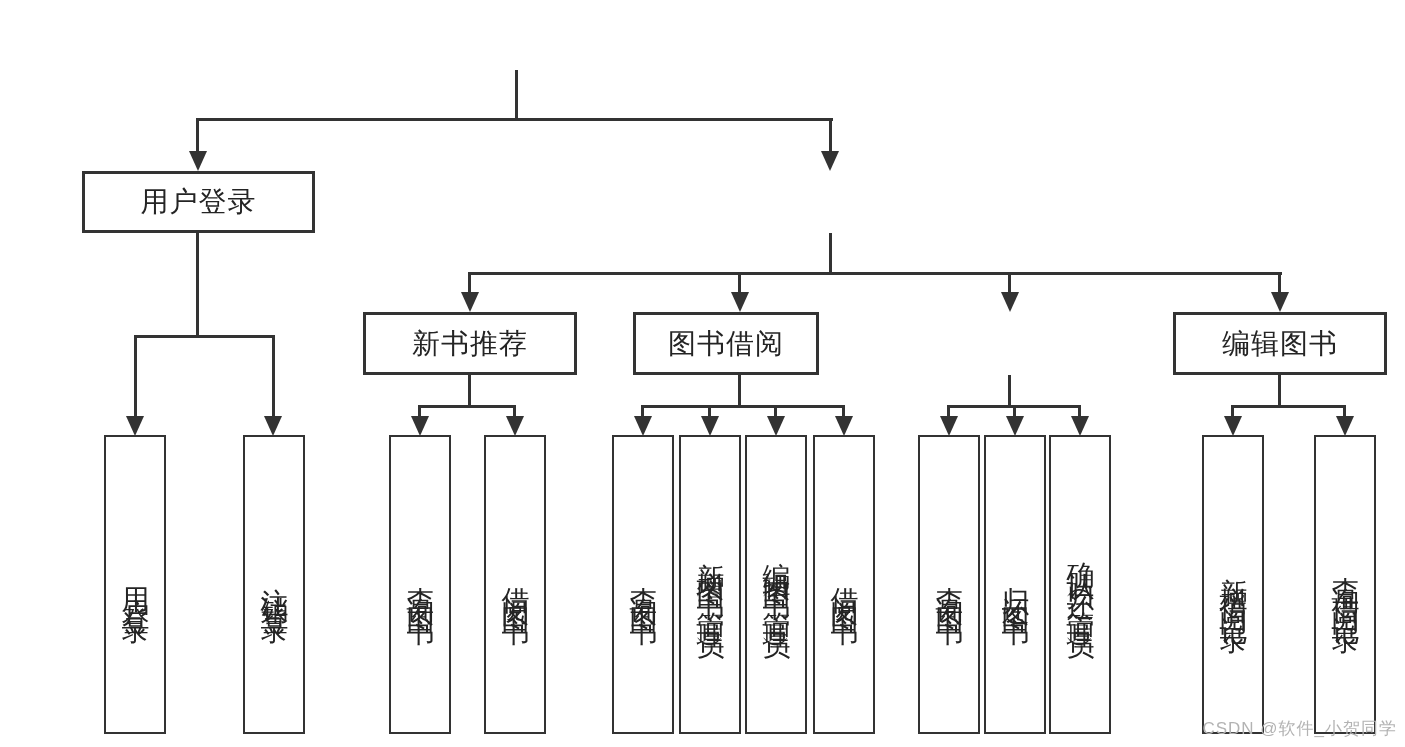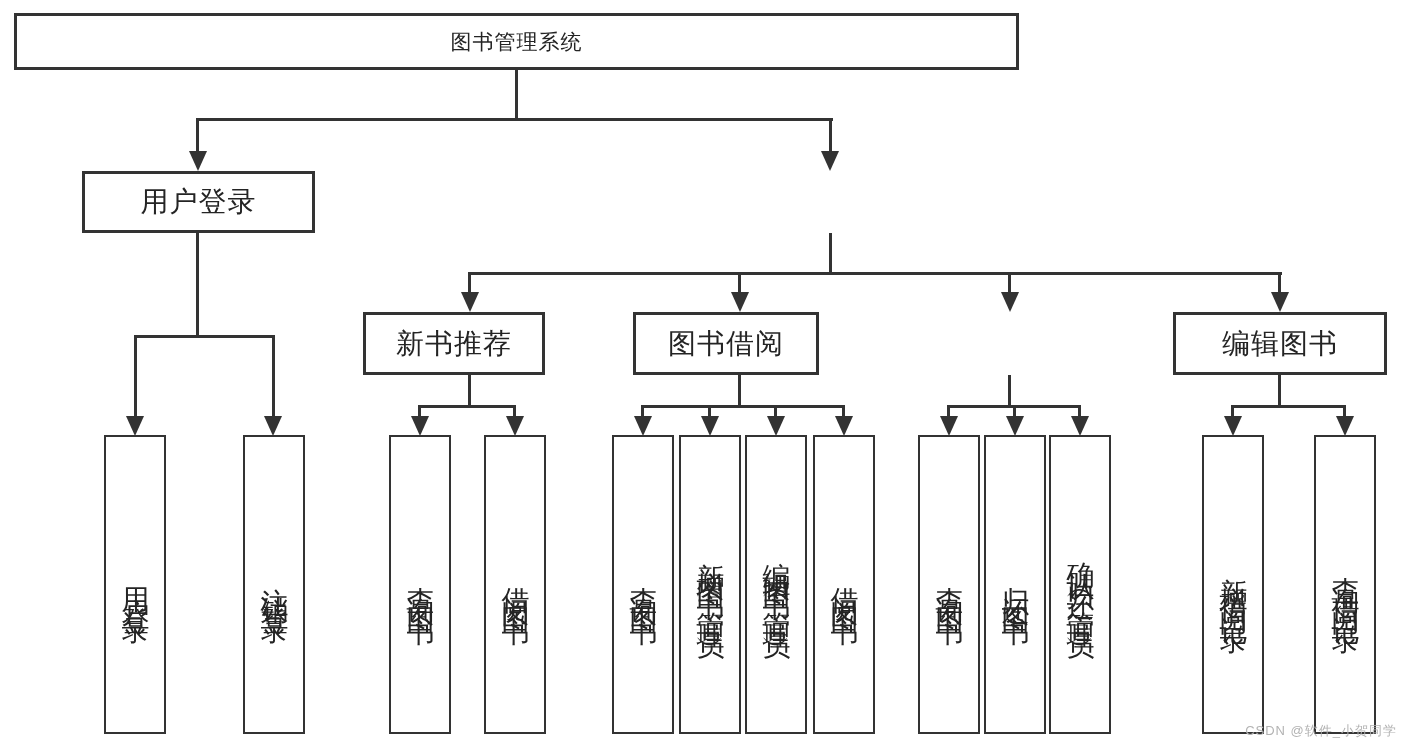--- a/index.html
+++ b/index.html
@@ -48,21 +48,21 @@
     position: absolute;
     width: 0; height: 0;
     border-left: 9px solid transparent;
     border-right: 9px solid transparent;
     border-top: 20px solid #333333;
   }
   .watermark {
     position: absolute;
     right: 8px;
     bottom: 7px;
-    font-size: 13px;
+    font-size: 17px;
     color: #b3b3b3;
     letter-spacing: 1px;
   }
 </style>
 </head>
 <body>
 
 <div class="stage">
 
   <div class="vl" style="left:515px;top:70px;height:48px"></div>
@@ -117,29 +117,26 @@
   <div class="vl" style="left:1078px;top:405px;height:14px"></div>
   <div class="arrow" style="left:1071px;top:416px"></div>
 
   <div class="vl" style="left:1278px;top:375px;height:30px"></div>
   <div class="hl" style="left:1232px;top:405px;width:114px"></div>
   <div class="vl" style="left:1231px;top:405px;height:14px"></div>
   <div class="arrow" style="left:1224px;top:416px"></div>
   <div class="vl" style="left:1343px;top:405px;height:14px"></div>
   <div class="arrow" style="left:1336px;top:416px"></div>
 
-  <div class="node root-box" style="left:14px;top:13px;width:1005px;height:57px">
-    <span class="lbl">图书管理系统</span>
-  </div>
 
   <div class="node" style="left:82px;top:171px;width:233px;height:62px">
     <span class="lbl">用户登录</span>
   </div>
 
-  <div class="node" style="left:363px;top:312px;width:182px;height:63px">
+  <div class="node" style="left:363px;top:312px;width:214px;height:63px">
     <span class="lbl">新书推荐</span>
   </div>
   <div class="node" style="left:633px;top:312px;width:186px;height:63px">
     <span class="lbl">图书借阅</span>
   </div>
   <div class="node" style="left:1173px;top:312px;width:214px;height:63px">
     <span class="lbl">编辑图书</span>
   </div>
 
   <div class="node leaf" style="left:104px;top:435px;width:62px;height:299px">

